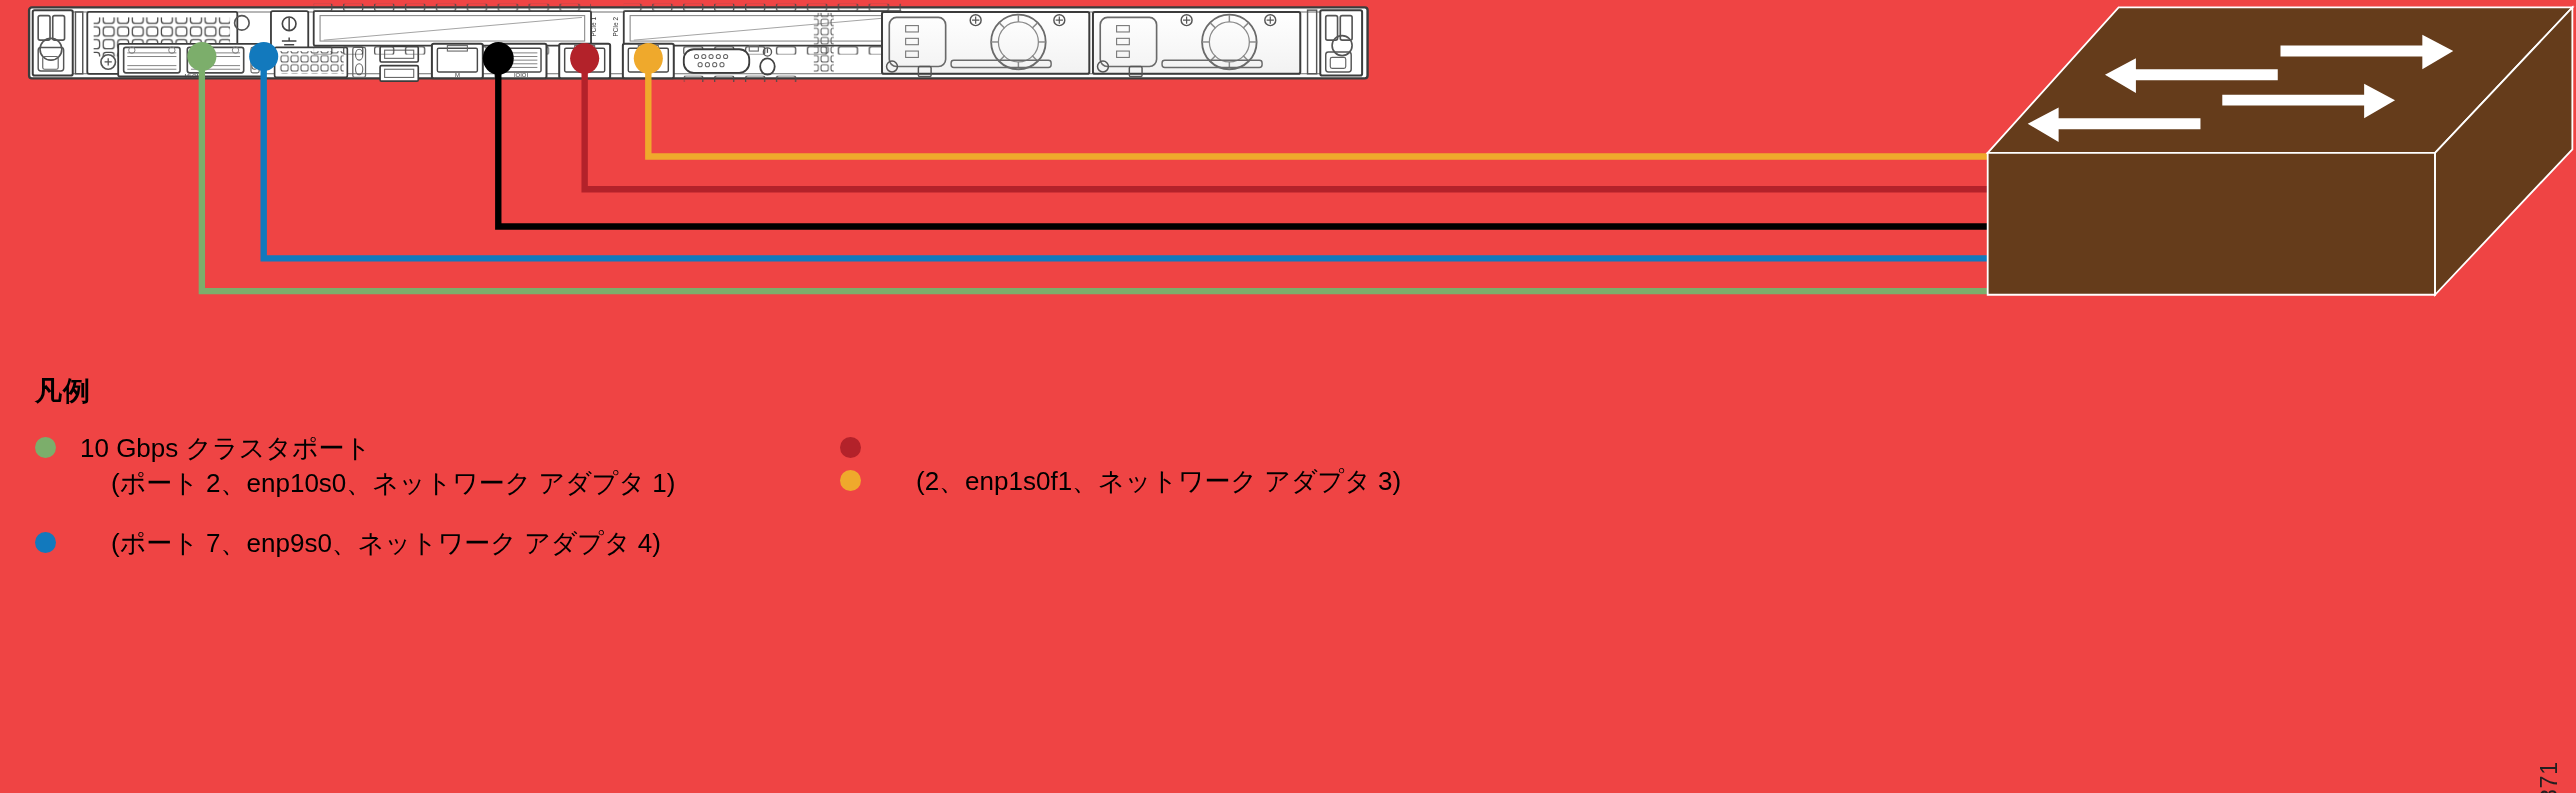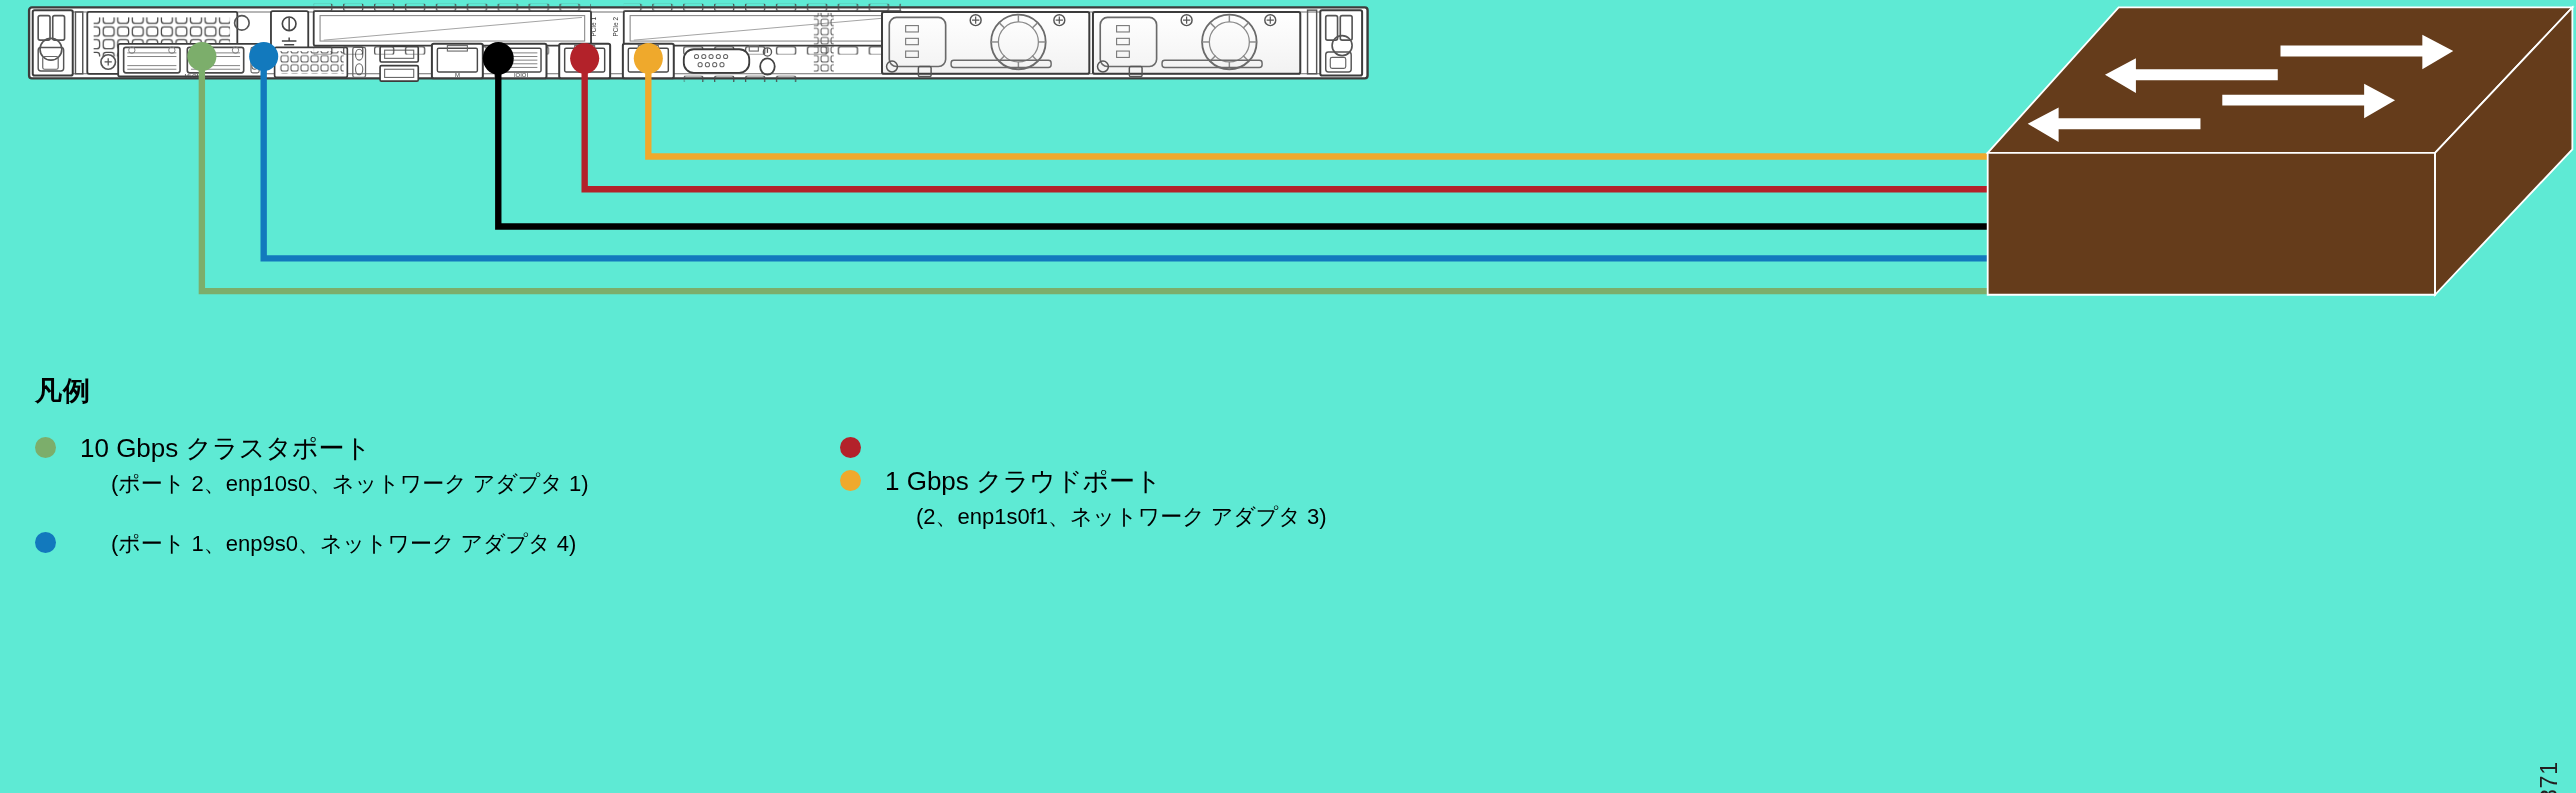--- a/index.html
+++ b/index.html
@@ -9,21 +9,21 @@
     background: #ffffff;
   }
   body {
     font-family: "Liberation Sans", "DejaVu Sans", sans-serif;
     color: #000000;
   }
   #page {
     position: relative;
     width: 2576px;
     height: 794px;
-    background: #5eead4;
+    background: #ef4444;
     overflow: hidden;
   }
 
   
   #diagram {
     position: absolute;
     left: 0;
     top: 0;
     width: 2576px;
     height: 364px;
@@ -70,21 +70,21 @@
     height: 21px;
     border-radius: 50%;
   }
   .legend-line1 {
     font-size: 26px;
     line-height: 27px;
     white-space: nowrap;
     color: #000;
   }
   .legend-line2 {
-    font-size: 22px;
+    font-size: 26px;
     line-height: 27px;
     white-space: nowrap;
     color: #000;
     padding-left: 31px;
     margin-top: 8.2px;
   }
 
   
   #figure-id {
     position: absolute;
@@ -393,35 +393,34 @@
       <div class="legend-col left">
 
         <div class="legend-item">
           <span class="legend-dot" style="background:#7cae6b"></span>
           <div class="legend-line1">10 Gbps クラスタポート</div>
           <div class="legend-line2">(ポート 2、enp10s0、ネットワーク アダプタ 1)</div>
         </div>
 
         <div class="legend-item">
           <span class="legend-dot" style="background:#1279bd"></span>
-          <div class="legend-line2">(ポート 1、enp9s0、ネットワーク アダプタ 4)</div>
+          <div class="legend-line2">(ポート 7、enp9s0、ネットワーク アダプタ 4)</div>
         </div>
 
 
       </div>
 
       <div class="legend-col right">
 
         <div class="legend-item">
           <span class="legend-dot" style="background:#b3222a"></span>
         </div>
 
         <div class="legend-item">
           <span class="legend-dot" style="background:#efa92c"></span>
-          <div class="legend-line1">1 Gbps クラウドポート</div>
           <div class="legend-line2">(2、enp1s0f1、ネットワーク アダプタ 3)</div>
         </div>
 
       </div>
     </div>
   </div>
 
   <div id="figure-id">439871</div>
 
 </div>

